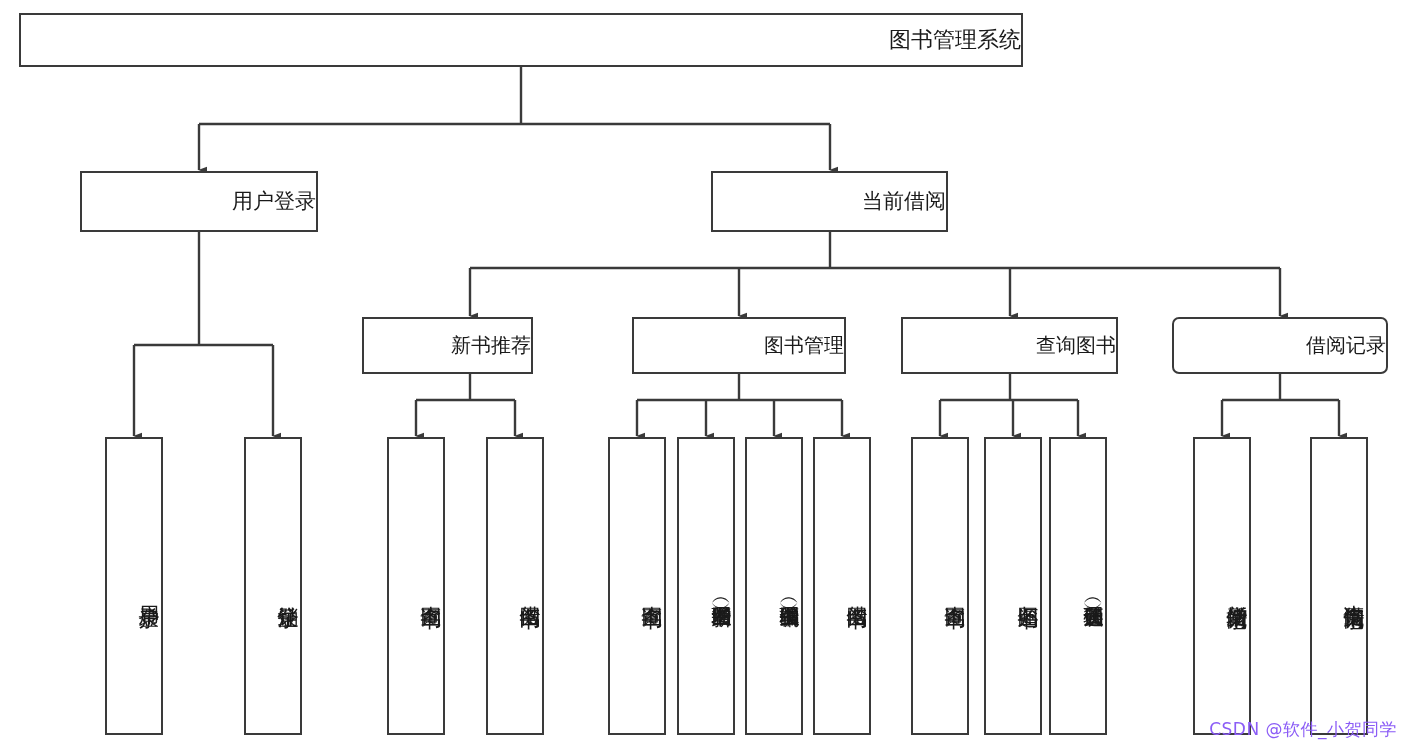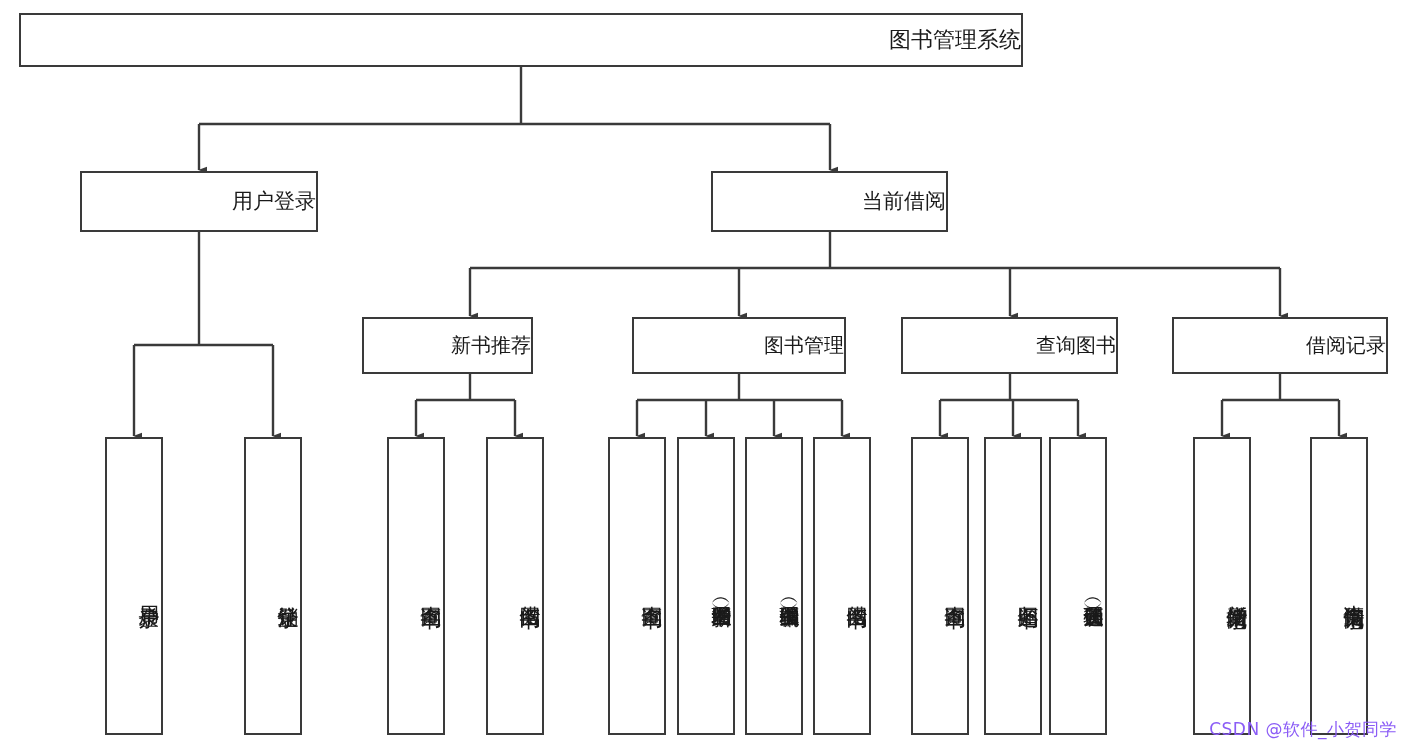--- a/index.html
+++ b/index.html
@@ -139,21 +139,21 @@
       </div>
       <div class="node level-3" style="left: 362px; top: 317px; width: 171px; height: 57px;">
         <span class="node-label">新书推荐</span>
       </div>
       <div class="node level-3" style="left: 632px; top: 317px; width: 214px; height: 57px;">
         <span class="node-label">图书管理</span>
       </div>
       <div class="node level-3" style="left: 901px; top: 317px; width: 217px; height: 57px;">
         <span class="node-label">查询图书</span>
       </div>
-      <div class="node level-3" style="left: 1172px; top: 317px; width: 216px; height: 57px;">
+      <div class="node level-3" style="left: 1172px; top: 317px; width: 216px; height: 57px; border-radius: 7px;">
         <span class="node-label">借阅记录</span>
       </div>
       <div class="node leaf" style="left: 105px; top: 437px; width: 58px; height: 298px;">
         <span class="node-label">用户登录</span>
       </div>
       <div class="node leaf" style="left: 244px; top: 437px; width: 58px; height: 298px;">
         <span class="node-label">注销登录</span>
       </div>
       <div class="node leaf" style="left: 387px; top: 437px; width: 58px; height: 298px;">
         <span class="node-label">查询图书</span>

